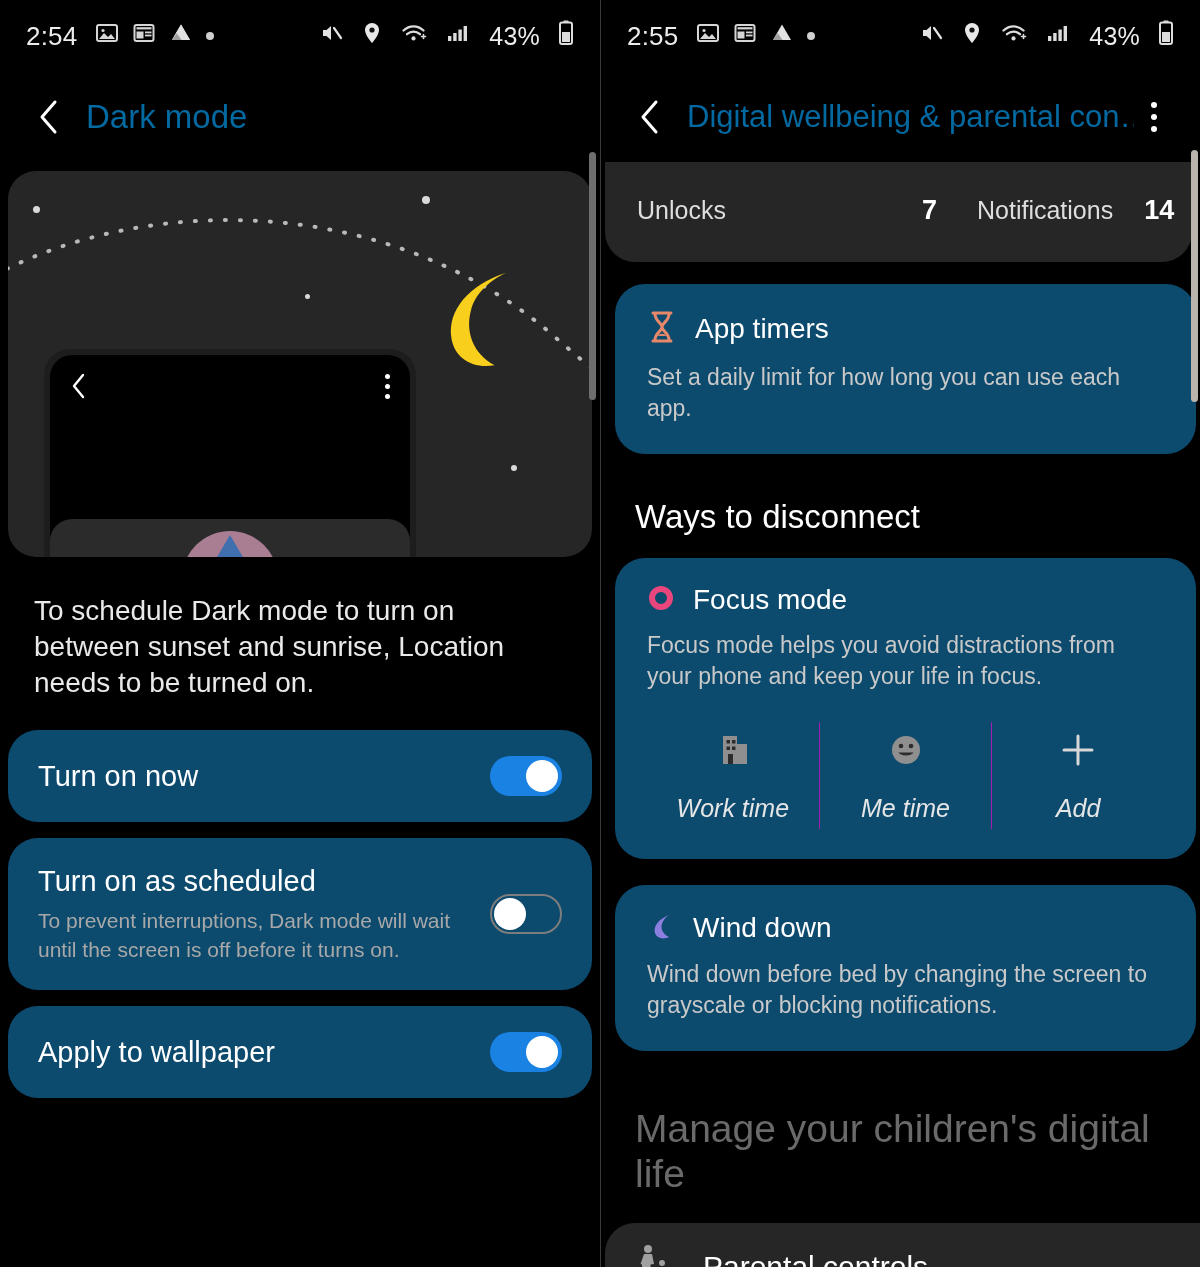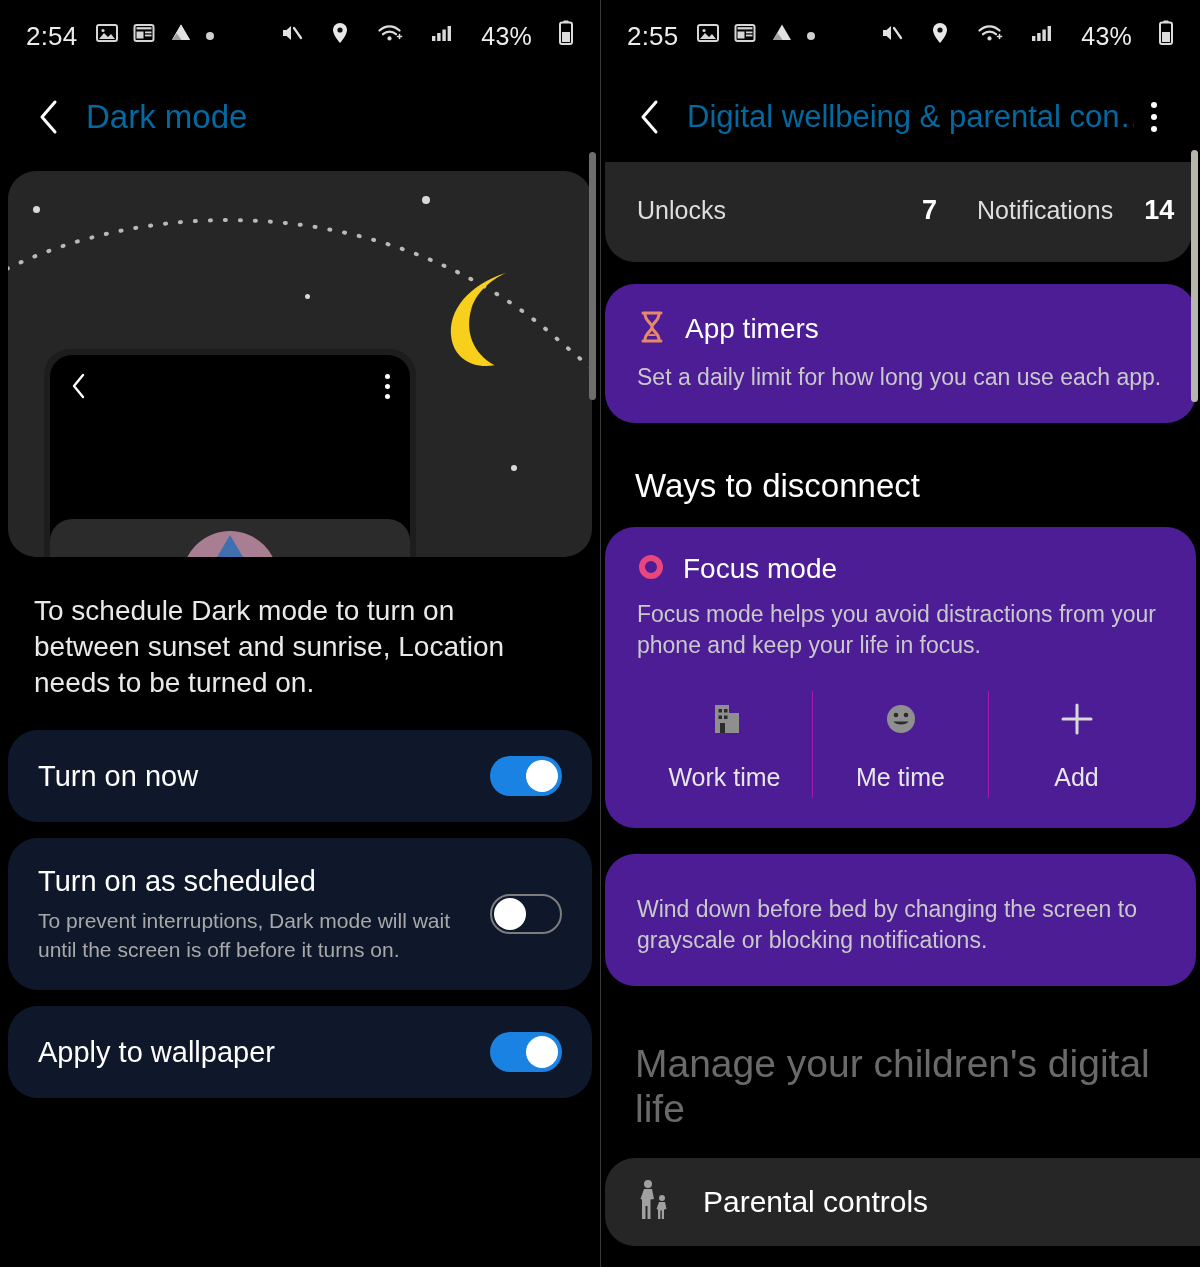--- a/index.html
+++ b/index.html
@@ -16,21 +16,21 @@
   .panel.right { border-left:1px solid #3a3a3a; }
 
   
   .statusbar {
     height:72px; display:flex; align-items:center;
     padding:0 26px; font-size:25px; color:#e8e8e8;
     letter-spacing:.2px;
   }
   .sb-left { display:flex; align-items:center; gap:13px; }
   .sb-time { font-size:26px; color:#ececec; margin-right:5px; }
-  .sb-right { display:flex; align-items:center; gap:26px; margin-left:auto;text-align:right; }
+  .sb-right { display:flex; align-items:center; gap:18px; margin-left:auto;text-align:right; }
   .sb-pct { font-size:25px; color:#ececec; margin-left:2px; }
   .ic { display:inline-block; }
   .dot-ic { width:8px;height:8px;border-radius:50%;background:#cfcfcf; }
 
   
   .appbar { display:flex; align-items:center; height:90px; padding:0 26px; }
   .back {
     width:46px; height:46px; display:flex; align-items:center; justify-content:center;
     flex:0 0 auto;
   }
@@ -79,21 +79,21 @@
   }
 
   
   .desc {
     padding:36px 34px 30px 34px; font-size:28px; line-height:1.28; color:#e9e9e9;
     max-width:580px;
   }
 
   
   .card {
-    background:#0f172a; border-radius:30px; margin:0 8px 16px 8px;
+    background:#0c4a6e; border-radius:30px; margin:0 8px 16px 8px;
   }
   .row { display:flex; align-items:center; padding:26px 30px; min-height:80px; }
   .row-text { flex:1 1 auto; padding-right:18px; }
   .row-title { font-size:29px; color:#fff; line-height:1.2; }
   .row-sub { font-size:21px; color:#a8a8a8; line-height:1.35; margin-top:8px; }
 
   
   .toggle { width:72px; height:40px; border-radius:22px; position:relative; flex:0 0 auto; }
   .toggle.on { background:#1a82e2; }
   .toggle.off { background:transparent; border:2px solid #7d7d7d; }
@@ -107,29 +107,29 @@
     display:flex; align-items:center; padding:26px 32px 30px 32px; height:100px;
   }
   .stat { display:flex; align-items:baseline; }
   .stat-label { font-size:25px; color:#dedede; }
   .stat-value { font-size:27px; font-weight:bold; color:#fff; }
   .stat.a { flex:0 0 300px; }
   .stat.a .stat-value { margin-left:auto; }
   .stat.b { flex:1 1 auto;gap:31px; }
   .stat.b .stat-value { margin-left:auto; }
 
-  .feature-card { background:#4c1d95; border-radius:30px; margin:0 4px 26px 4px; padding:26px 32px 30px 32px; }
+  .feature-card { background:#0c4a6e; border-radius:30px; margin:0 4px 26px 14px; padding:26px 32px 30px 32px; }
   .feature-head { display:flex; align-items:center; gap:18px; }
   .feature-title { font-size:28px; color:#fff; }
   .feature-desc { font-size:23px; color:#c9c9c9; line-height:1.35; margin-top:14px; }
 
   .section-title { font-size:33px; color:#fff; padding:18px 34px 22px 34px; }
   .section-title.dim { color:#6a6a6a; font-size:39px; line-height:1.15; padding:30px 18px 26px 34px; }
 
-  .quick { display:flex; margin-top:30px; }
+  .quick { display:flex; margin-top:30px;font-style:italic; }
   .quick-item { flex:1 1 0; display:flex; flex-direction:column; align-items:center; gap:18px; padding:6px 0 6px 0; }
   .quick-item + .quick-item { border-left:1px solid #a21caf; }
   .quick-label { font-size:25px; color:#e6e6e6; }
 
   .pc-card {
     background:#262626; border-radius:30px 0 0 30px; margin-left:4px; margin-right:0;
     display:flex; align-items:center; gap:30px; padding:30px 32px; height:88px;
   }
   .pc-label { font-size:30px; color:#fff; }
 
@@ -447,20 +447,28 @@
             <svg width="44" height="44" viewBox="0 0 44 44">
                 <path d="M22 8v28M8 22h28" stroke="#d8d8d8" stroke-width="3" stroke-linecap="round"></path>
               </svg>
           </span>
           <span class="quick-label">Add</span>
         </div>
       </div>
     </div>
 
     <div class="feature-card">
+      <div class="feature-head">
+        <span>
+          <svg width="28" height="30" viewBox="0 0 28 30">
+              <path d="M22 4 C 12 8, 6 15, 8 22 C 9.6 27, 16 29, 22 26 C 15.5 23, 13 17, 15.5 11.5 C 17 8.2, 19.4 5.6, 22 4 Z" fill="#8b7fe0"></path>
+            </svg>
+        </span>
+        <span class="feature-title">Wind down</span>
+      </div>
       <div class="feature-desc">Wind down before bed by changing the screen to grayscale or blocking notifications.</div>
     </div>
 
     <div class="section-title dim">Manage your children's digital life</div>
 
     <div class="pc-card">
       <span>
         <svg width="36" height="46" viewBox="0 0 36 46">
             <circle cx="11" cy="7" r="4" fill="#a0a0a0"></circle>
             <path d="M7 12h8l2 10-3.5.5V42h-3V29h-2v13H5V22.5L3.5 22z" fill="#a0a0a0"></path>

